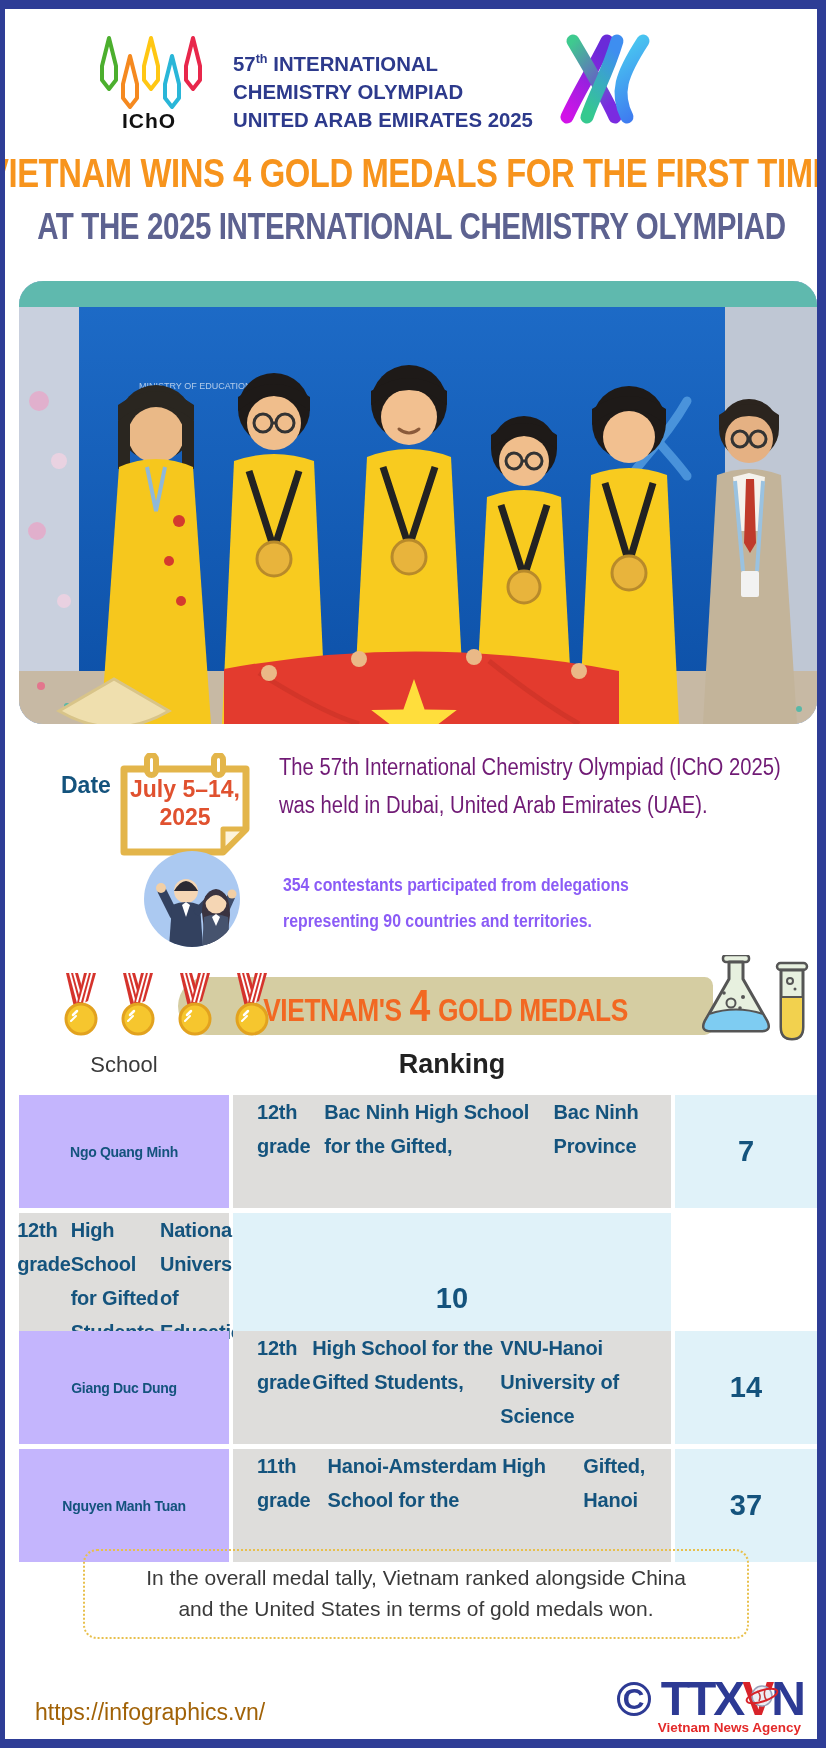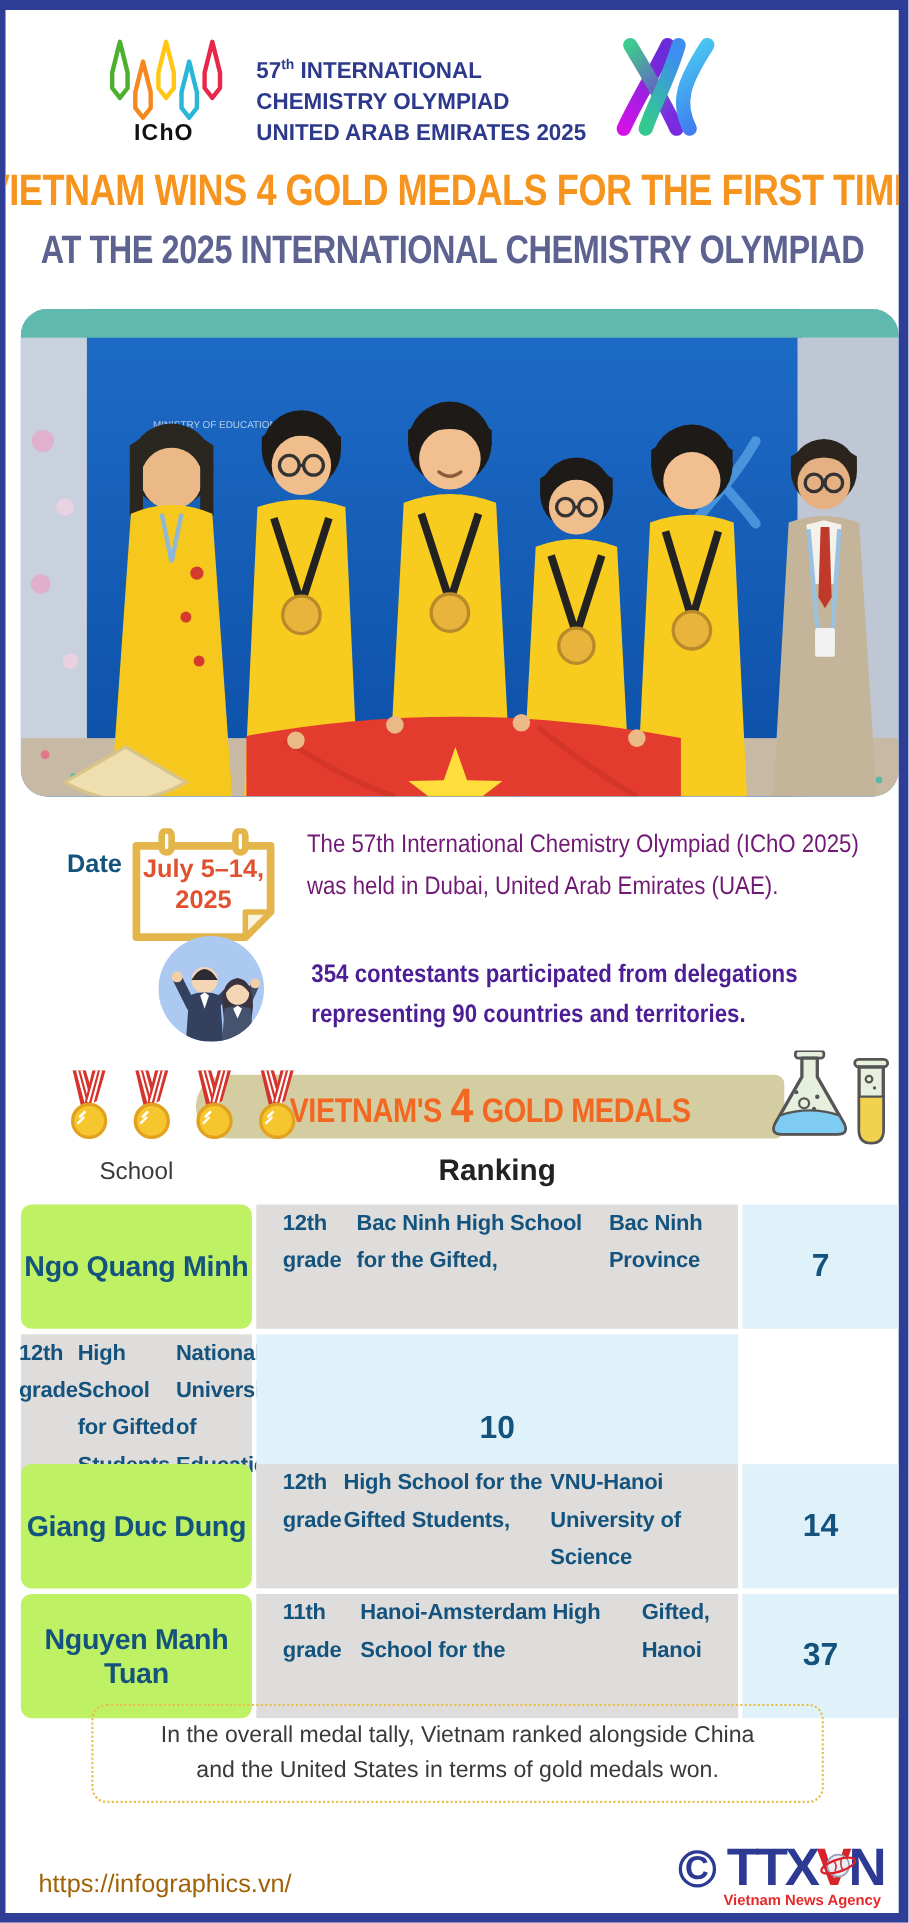--- a/index.html
+++ b/index.html
@@ -29,43 +29,43 @@
   
   .date-label{position:absolute;left:56px;top:763px;font-size:23px;font-weight:bold;color:#14537D;}
   .calendar{position:absolute;left:112px;top:744px;width:136px;height:104px;}
   .calendar .cal-text{position:absolute;left:0;top:22px;width:100%;text-align:center;
     color:#E0512F;font-size:23px;font-weight:bold;line-height:28px;}
   .date-desc{position:absolute;left:262px;top:739px;width:550px;color:#701a75;
     font-size:23px;font-weight:normal;line-height:38px;margin-left:12px;}
   .date-desc div{white-space:nowrap;transform:scaleX(0.88);transform-origin:left;}
   
   .participants-icon{position:absolute;left:139px;top:842px;width:96px;height:96px;}
-  .participants-text{position:absolute;left:278px;top:858px;width:520px;color:#4c1d95;
-    font-size:23px;font-weight:bold;line-height:36px;}
+  .participants-text{position:absolute;left:278px;top:858px;width:520px;color:#8b5cf6;
+    font-size:18px;font-weight:bold;line-height:36px;}
   .participants-text div{white-space:nowrap;transform:scaleX(0.88);transform-origin:left;}
   
   .banner{position:absolute;left:173px;top:968px;width:535px;height:58px;background:#D5CDA2;
     border-radius:34px 10px 10px 34px;display:flex;align-items:center;justify-content:center;}
   .banner-text{white-space:nowrap;transform:scaleX(0.85);color:#F26822;font-weight:bold;
     display:flex;align-items:baseline;gap:9px;}
   .banner-text .pre,.banner-text .suf{font-size:31px;letter-spacing:-0.5px;}
   .banner-text .num{font-size:44px;}
   .medals{position:absolute;left:52px;top:964px;display:flex;gap:9px;}
   .medals svg{display:block;}
   .flasks{position:absolute;left:688px;top:946px;width:126px;height:86px;}
   
   .tbl-head{position:absolute;left:14px;top:1040px;width:798px;display:grid;
     grid-template-columns:210px 438px 142px;gap:4px;}
   .tbl-head .h{display:flex;align-items:center;justify-content:center;color:#3A3A3A;font-size:22px;}
   .tbl-head .h.rank{font-size:27px;font-weight:bold;color:#222;}
   .medal-table{position:absolute;left:14px;top:1086px;width:798px;display:flex;flex-direction:column;gap:5px;}
   .t-row{display:grid;grid-template-columns:210px 438px 142px;gap:4px;height:113px;}
   .cell{display:flex;}
-  .c-name{background:#bef264;align-items:center;justify-content:center;
-    color:#14537D;font-size:26px;font-weight:bold;text-align:center;letter-spacing:-0.3px;border-radius:10px;}
+  .c-name{background:#c4b5fd;align-items:center;justify-content:center;
+    color:#14537D;font-size:14px;font-weight:bold;text-align:center;letter-spacing:-0.3px;}
   .c-school{background:#DEDDDB;flex-direction:row;justify-content:center;padding-left:24px;
     color:#14537D;font-size:20px;font-weight:bold;line-height:34px;letter-spacing:-0.2px;}
   .c-rank{background:#E0F2F9;align-items:center;justify-content:center;
     color:#14537D;font-size:29px;font-weight:bold;}
   
   .note{position:absolute;left:78px;top:1540px;width:662px;border:2px dotted #E8C04C;
     border-radius:14px;padding:11px 0 13px 0;text-align:center;color:#3A3A3A;
     font-size:21px;line-height:31px;}
   
   .footer-url{position:absolute;left:30px;top:1690px;font-size:23px;color:#a16207;}

